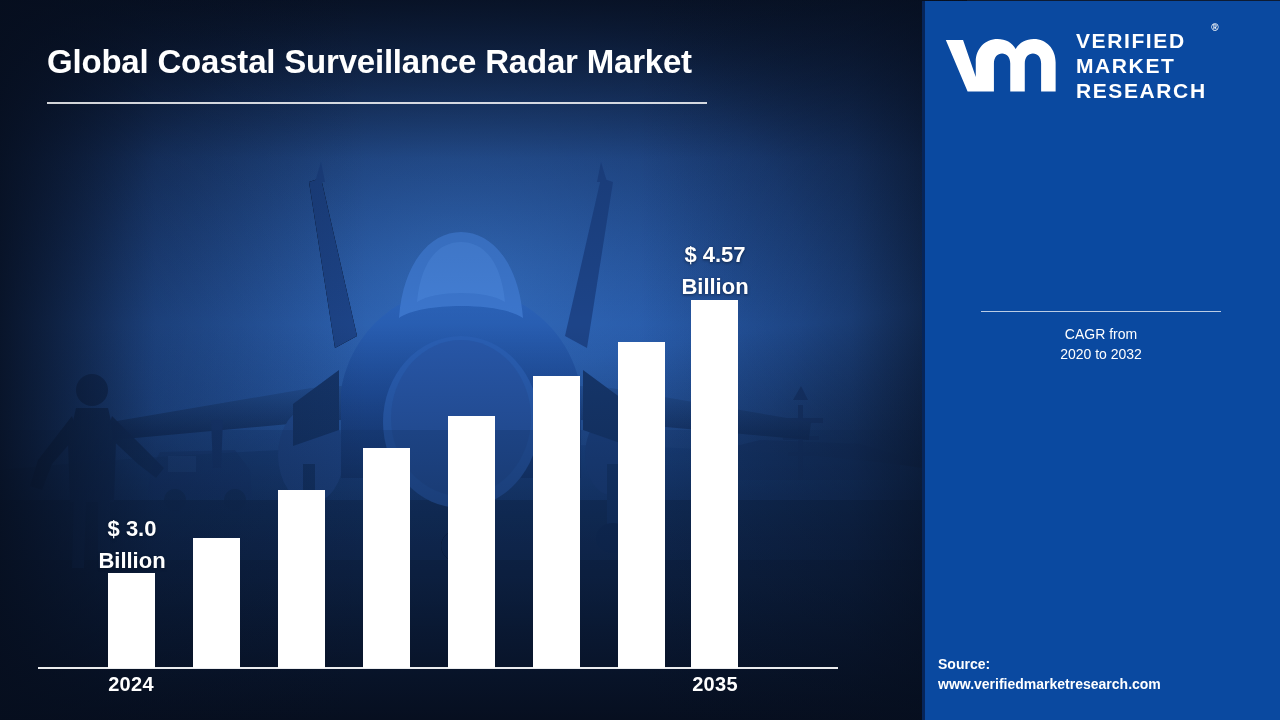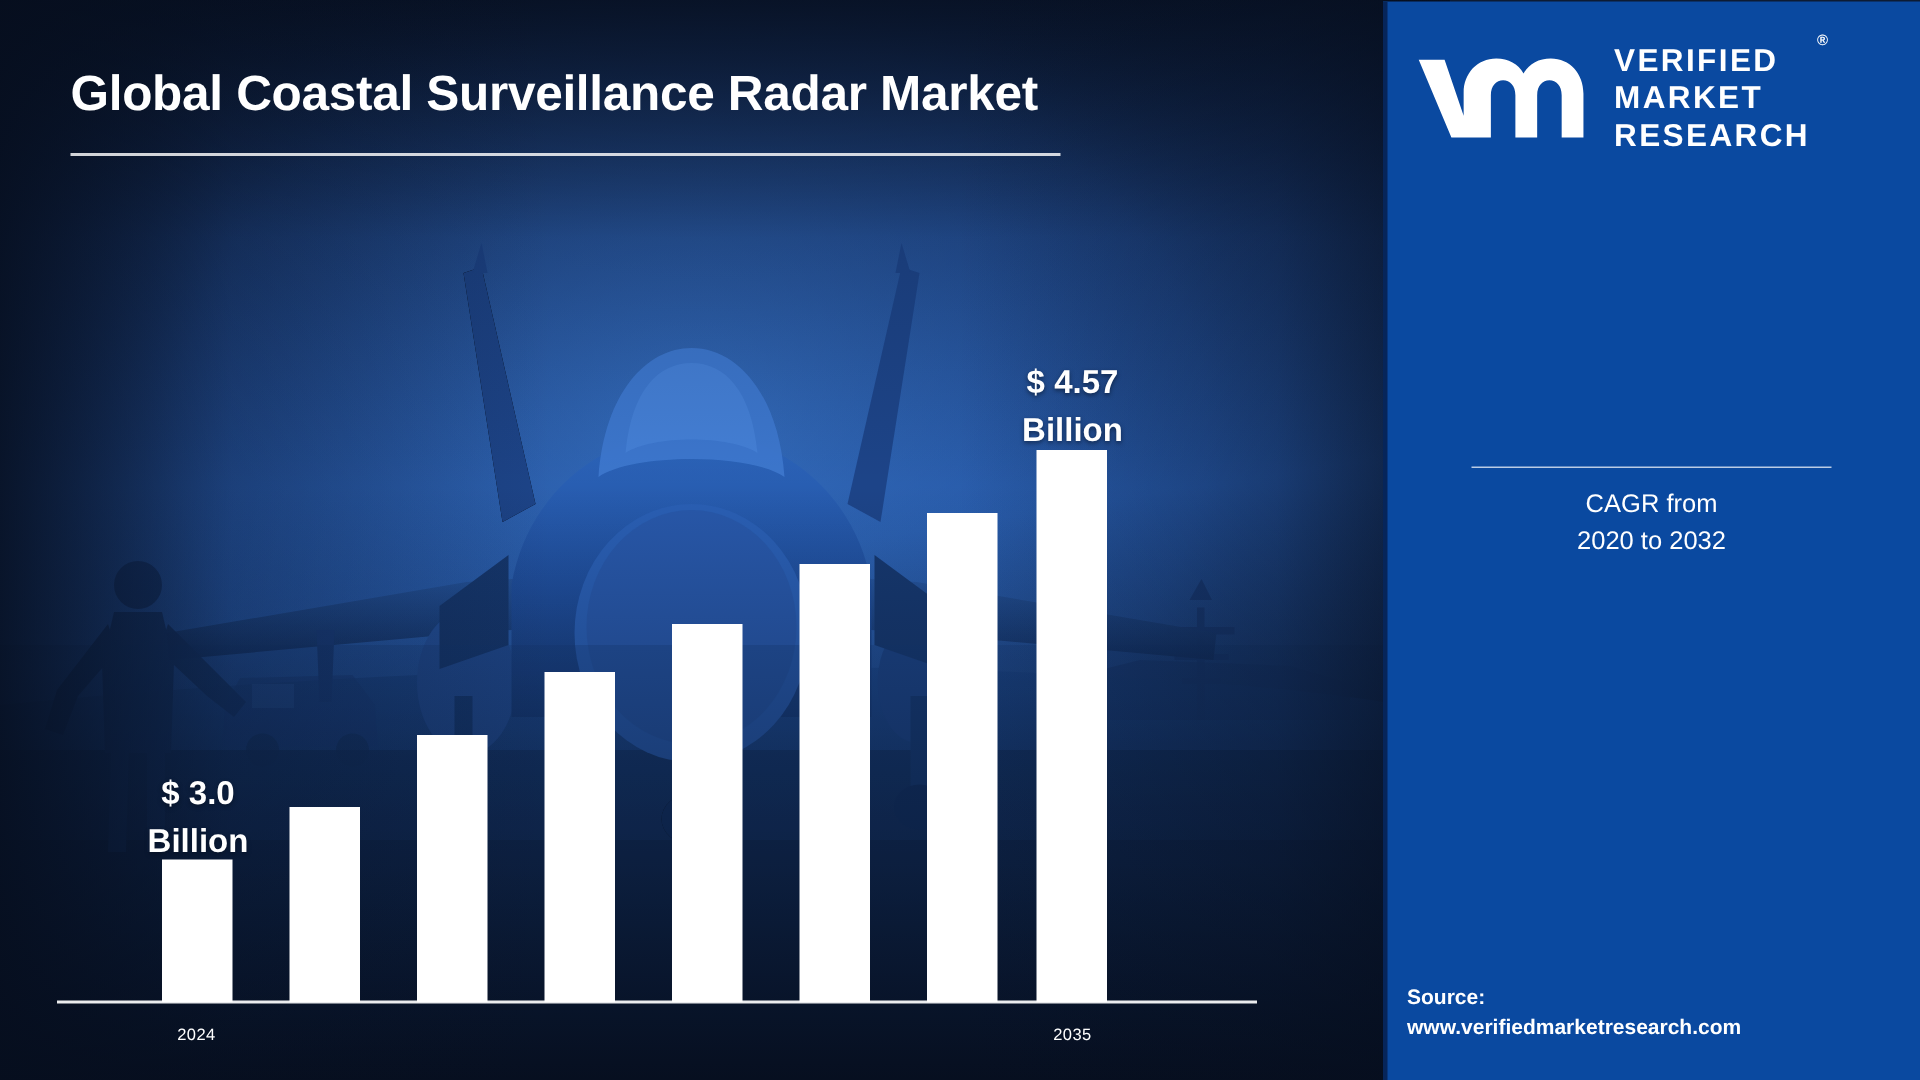--- a/index.html
+++ b/index.html
@@ -86,22 +86,22 @@
     left: 38px;
     bottom: 51px;
     width: 800px;
     height: 2px;
     background: rgba(255,255,255,0.92);
   }
   .axis-label {
     position: absolute;
     bottom: 24px;
     color: #ffffff;
-    font-size: 11px;
-    font-weight: normal;
+    font-size: 20px;
+    font-weight: bold;
     letter-spacing: 0.3px;
     width: 120px;
     text-align: center;
   }
   .value-label {
     position: absolute;
     color: #ffffff;
     font-size: 22px;
     font-weight: bold;
     line-height: 1.45;
@@ -161,21 +161,21 @@
     line-height: 1.05;
   }
   .cagr-rule {
     margin: 14px auto 12px auto;
     width: 240px;
     height: 1px;
     background: rgba(255,255,255,0.72);
   }
   .cagr-caption {
     color: #ffffff;
-    font-size: 17px;
+    font-size: 14px;
     line-height: 1.45;
   }
   .source-block {
     position: absolute;
     left: 16px;
     bottom: 26px;
     width: 340px;
     color: #ffffff;
     font-size: 14px;
     font-weight: bold;

